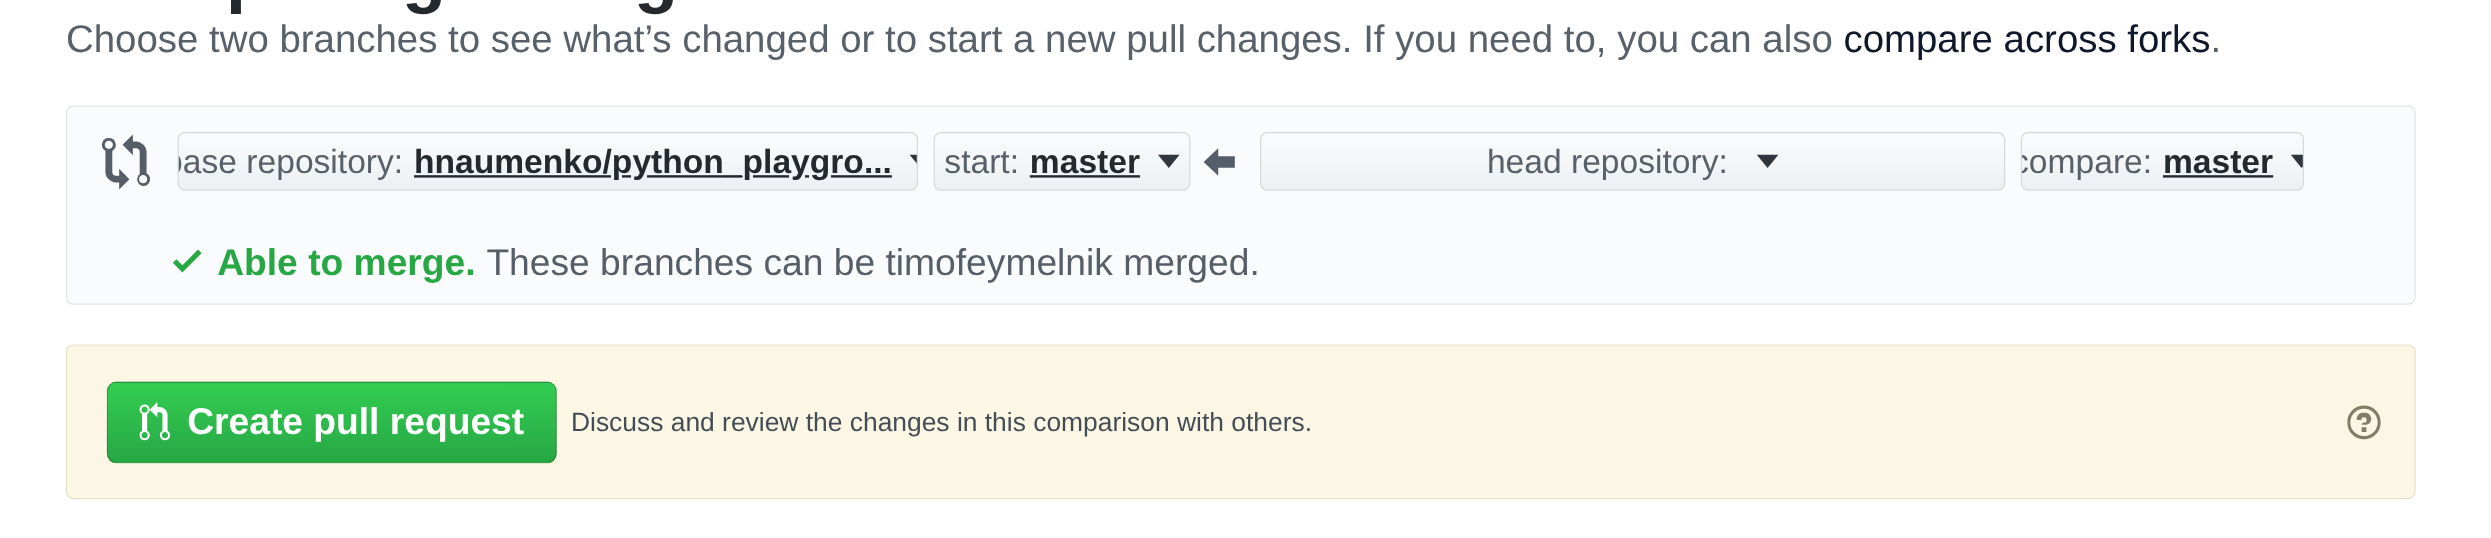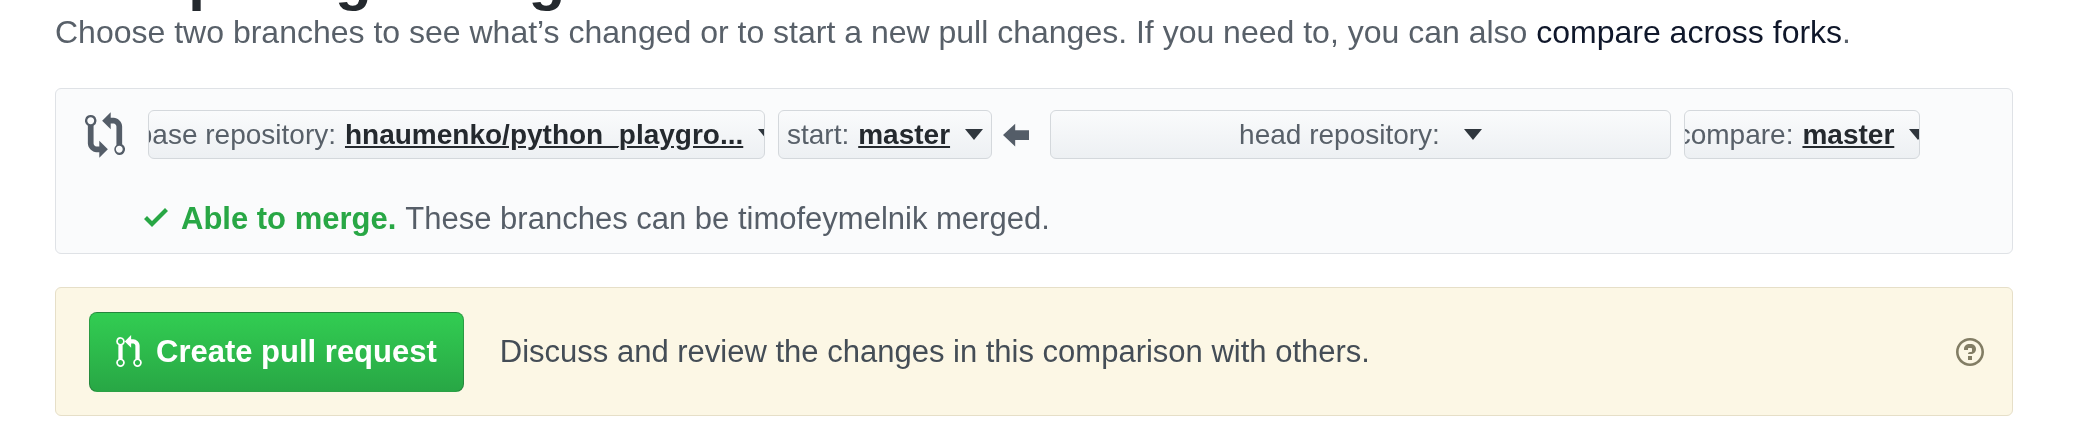--- a/index.html
+++ b/index.html
@@ -67,31 +67,31 @@
 
   
   .pr-banner {
     position: absolute; left: 55px; top: 287px;
     width: 1958px; height: 129px;
     background: #fcf7e5; border: 1px solid #e6dfc8; border-radius: 6px;
     display: flex; align-items: center;
     padding: 0 28px 0 33px;
   }
   .btn-primary {
-    height: 80px; padding: 0 26px;
+    height: 68px; padding: 0 26px;
     display: inline-flex; align-items: center; gap: 14px;
     background: linear-gradient(180deg, #32cd52, #28a745);
     border: 1px solid rgba(27, 31, 35, 0.25); border-radius: 8px;
     color: #ffffff; font-family: "Liberation Sans", sans-serif;
     font-size: 31px; font-weight: 700; white-space: nowrap;
     cursor: pointer;
   }
   .btn-primary .pr-icon-wrap { width: 26px; height: 34px; display: flex; align-items: center; }
   .btn-primary svg { fill: #ffffff; }
-  .banner-desc { margin-left: 36px; font-size: 31px; color: #444d56; white-space: nowrap; }
+  .banner-desc { margin-left: 12px; font-size: 22px; color: #444d56; white-space: nowrap; }
   .help-icon { margin-left: auto; width: 28px; height: 32px; display: flex; align-items: center; cursor: pointer; }
   .help-icon svg { fill: #827d64; }
 </style>
 </head>
 <body>
 
 <div class="page">
 
   <h1 class="page-heading">Comparing changes</h1>
 

